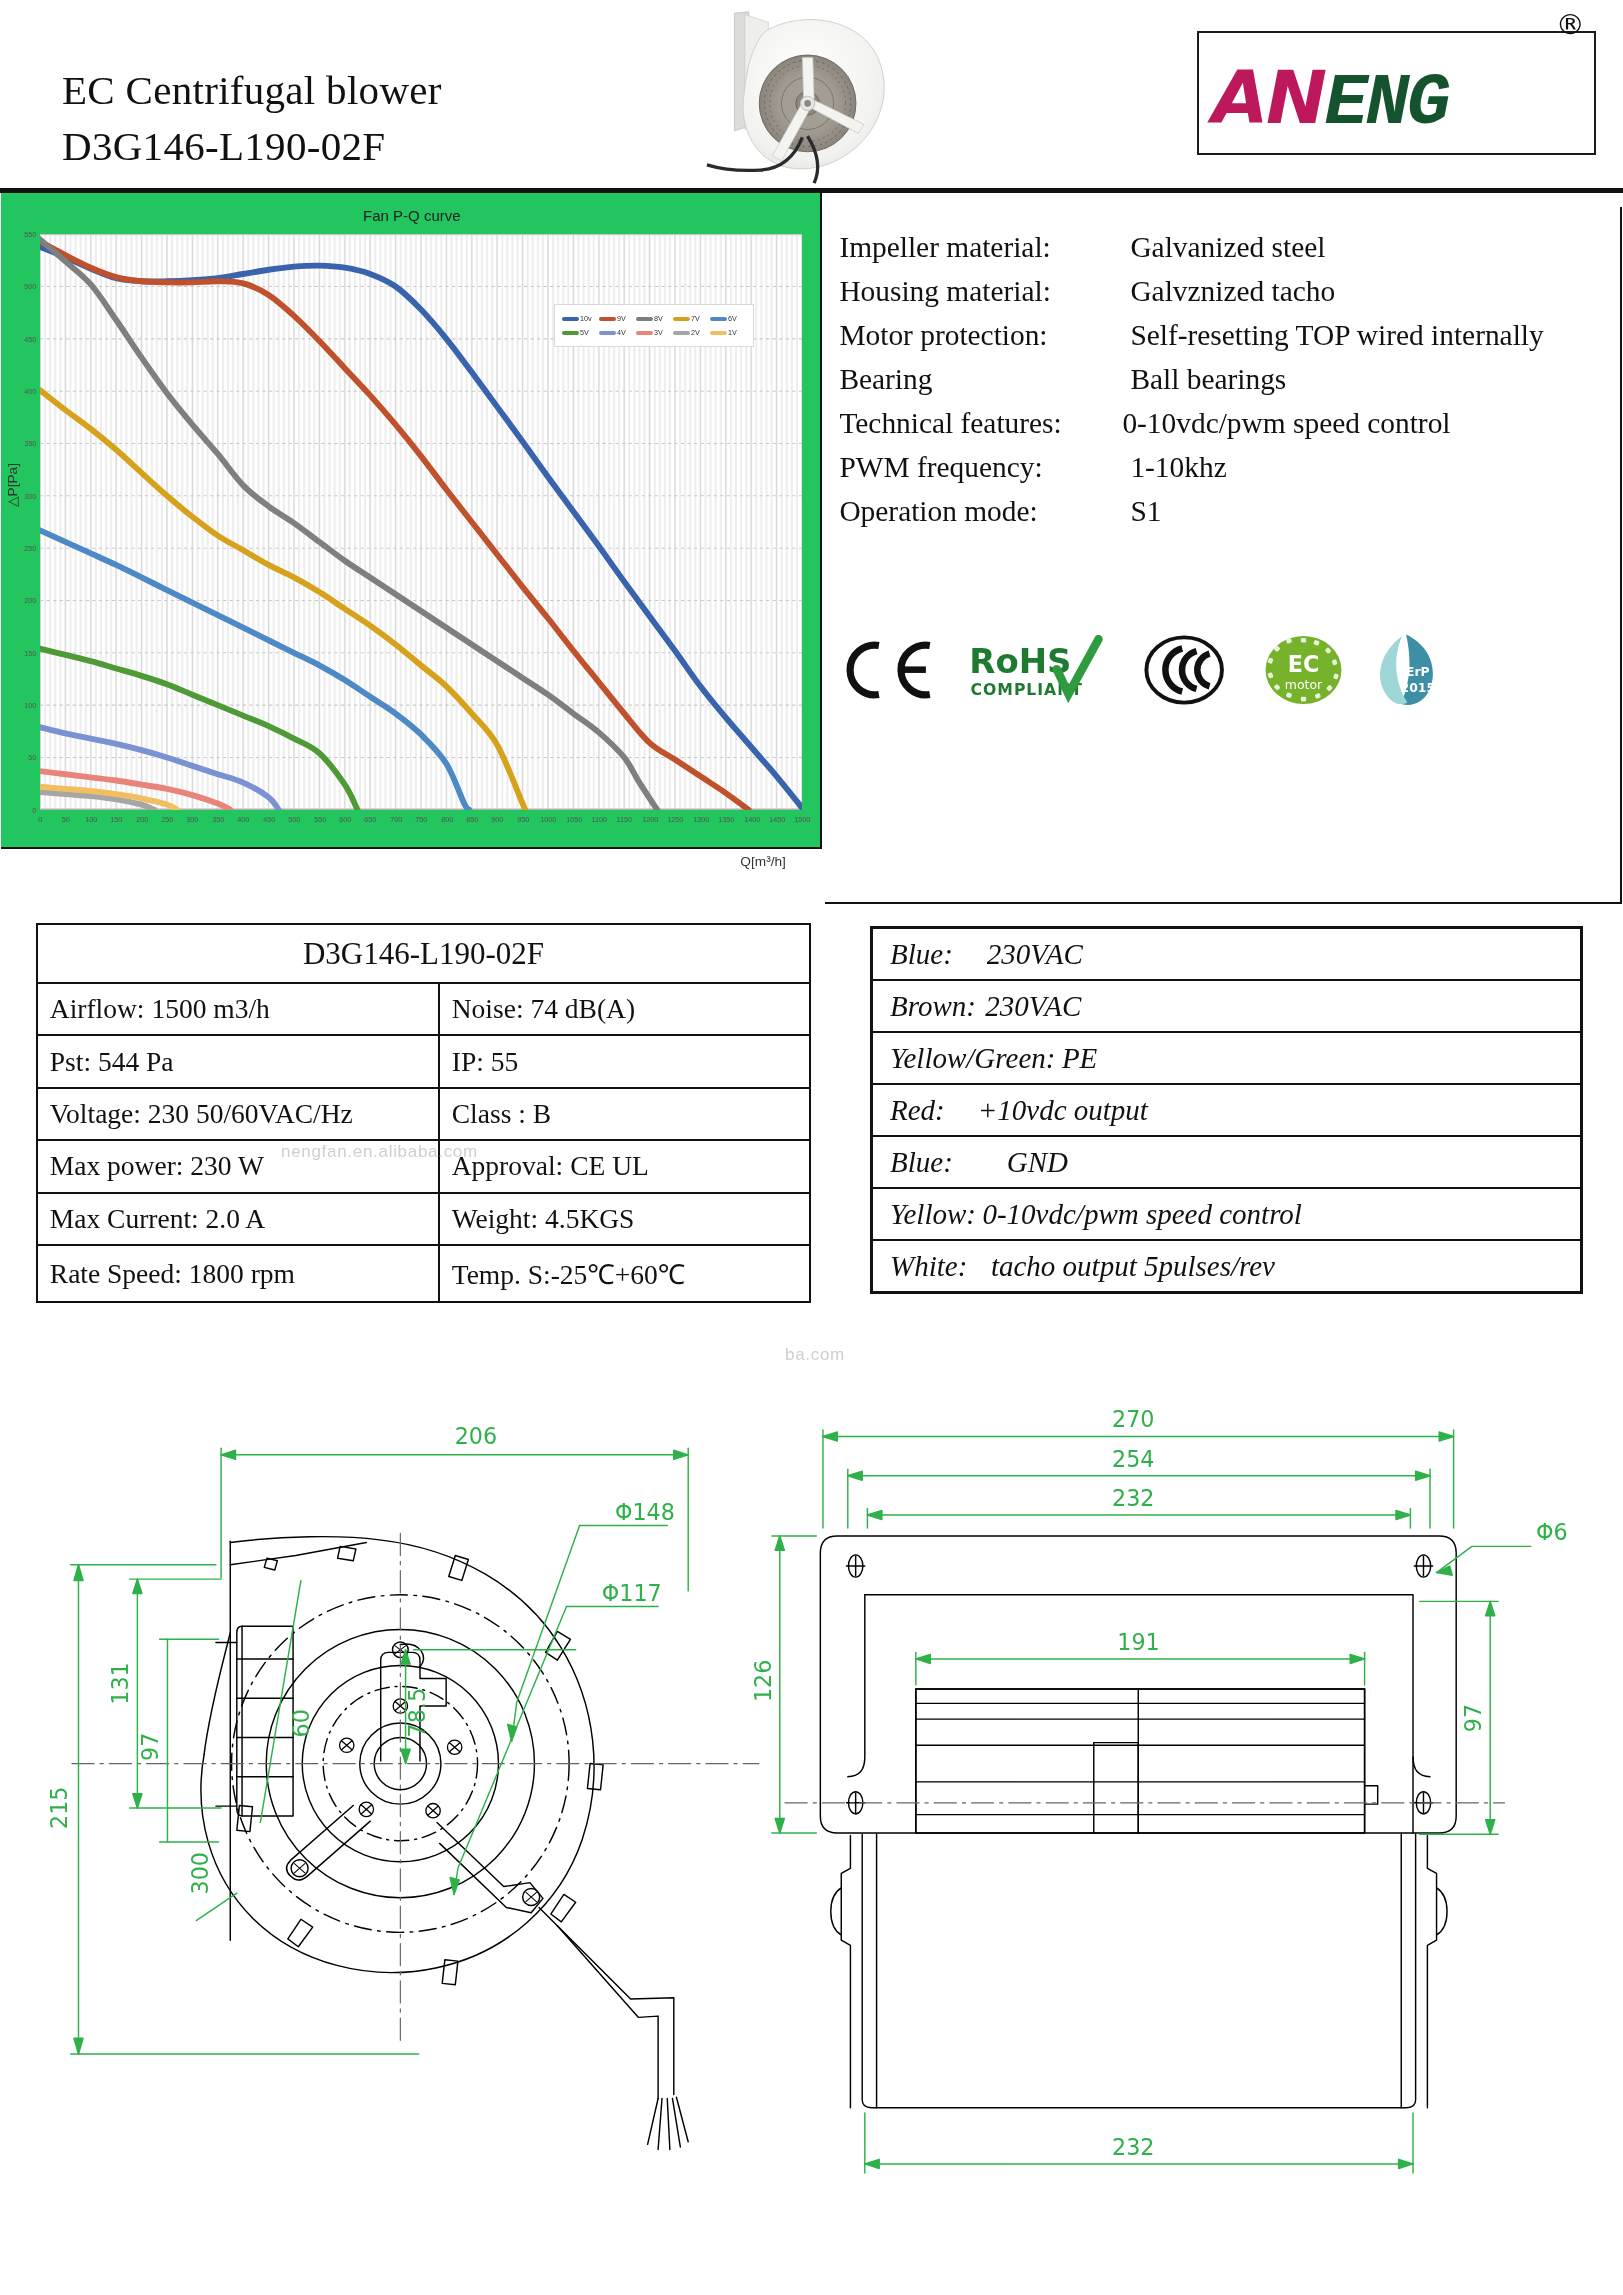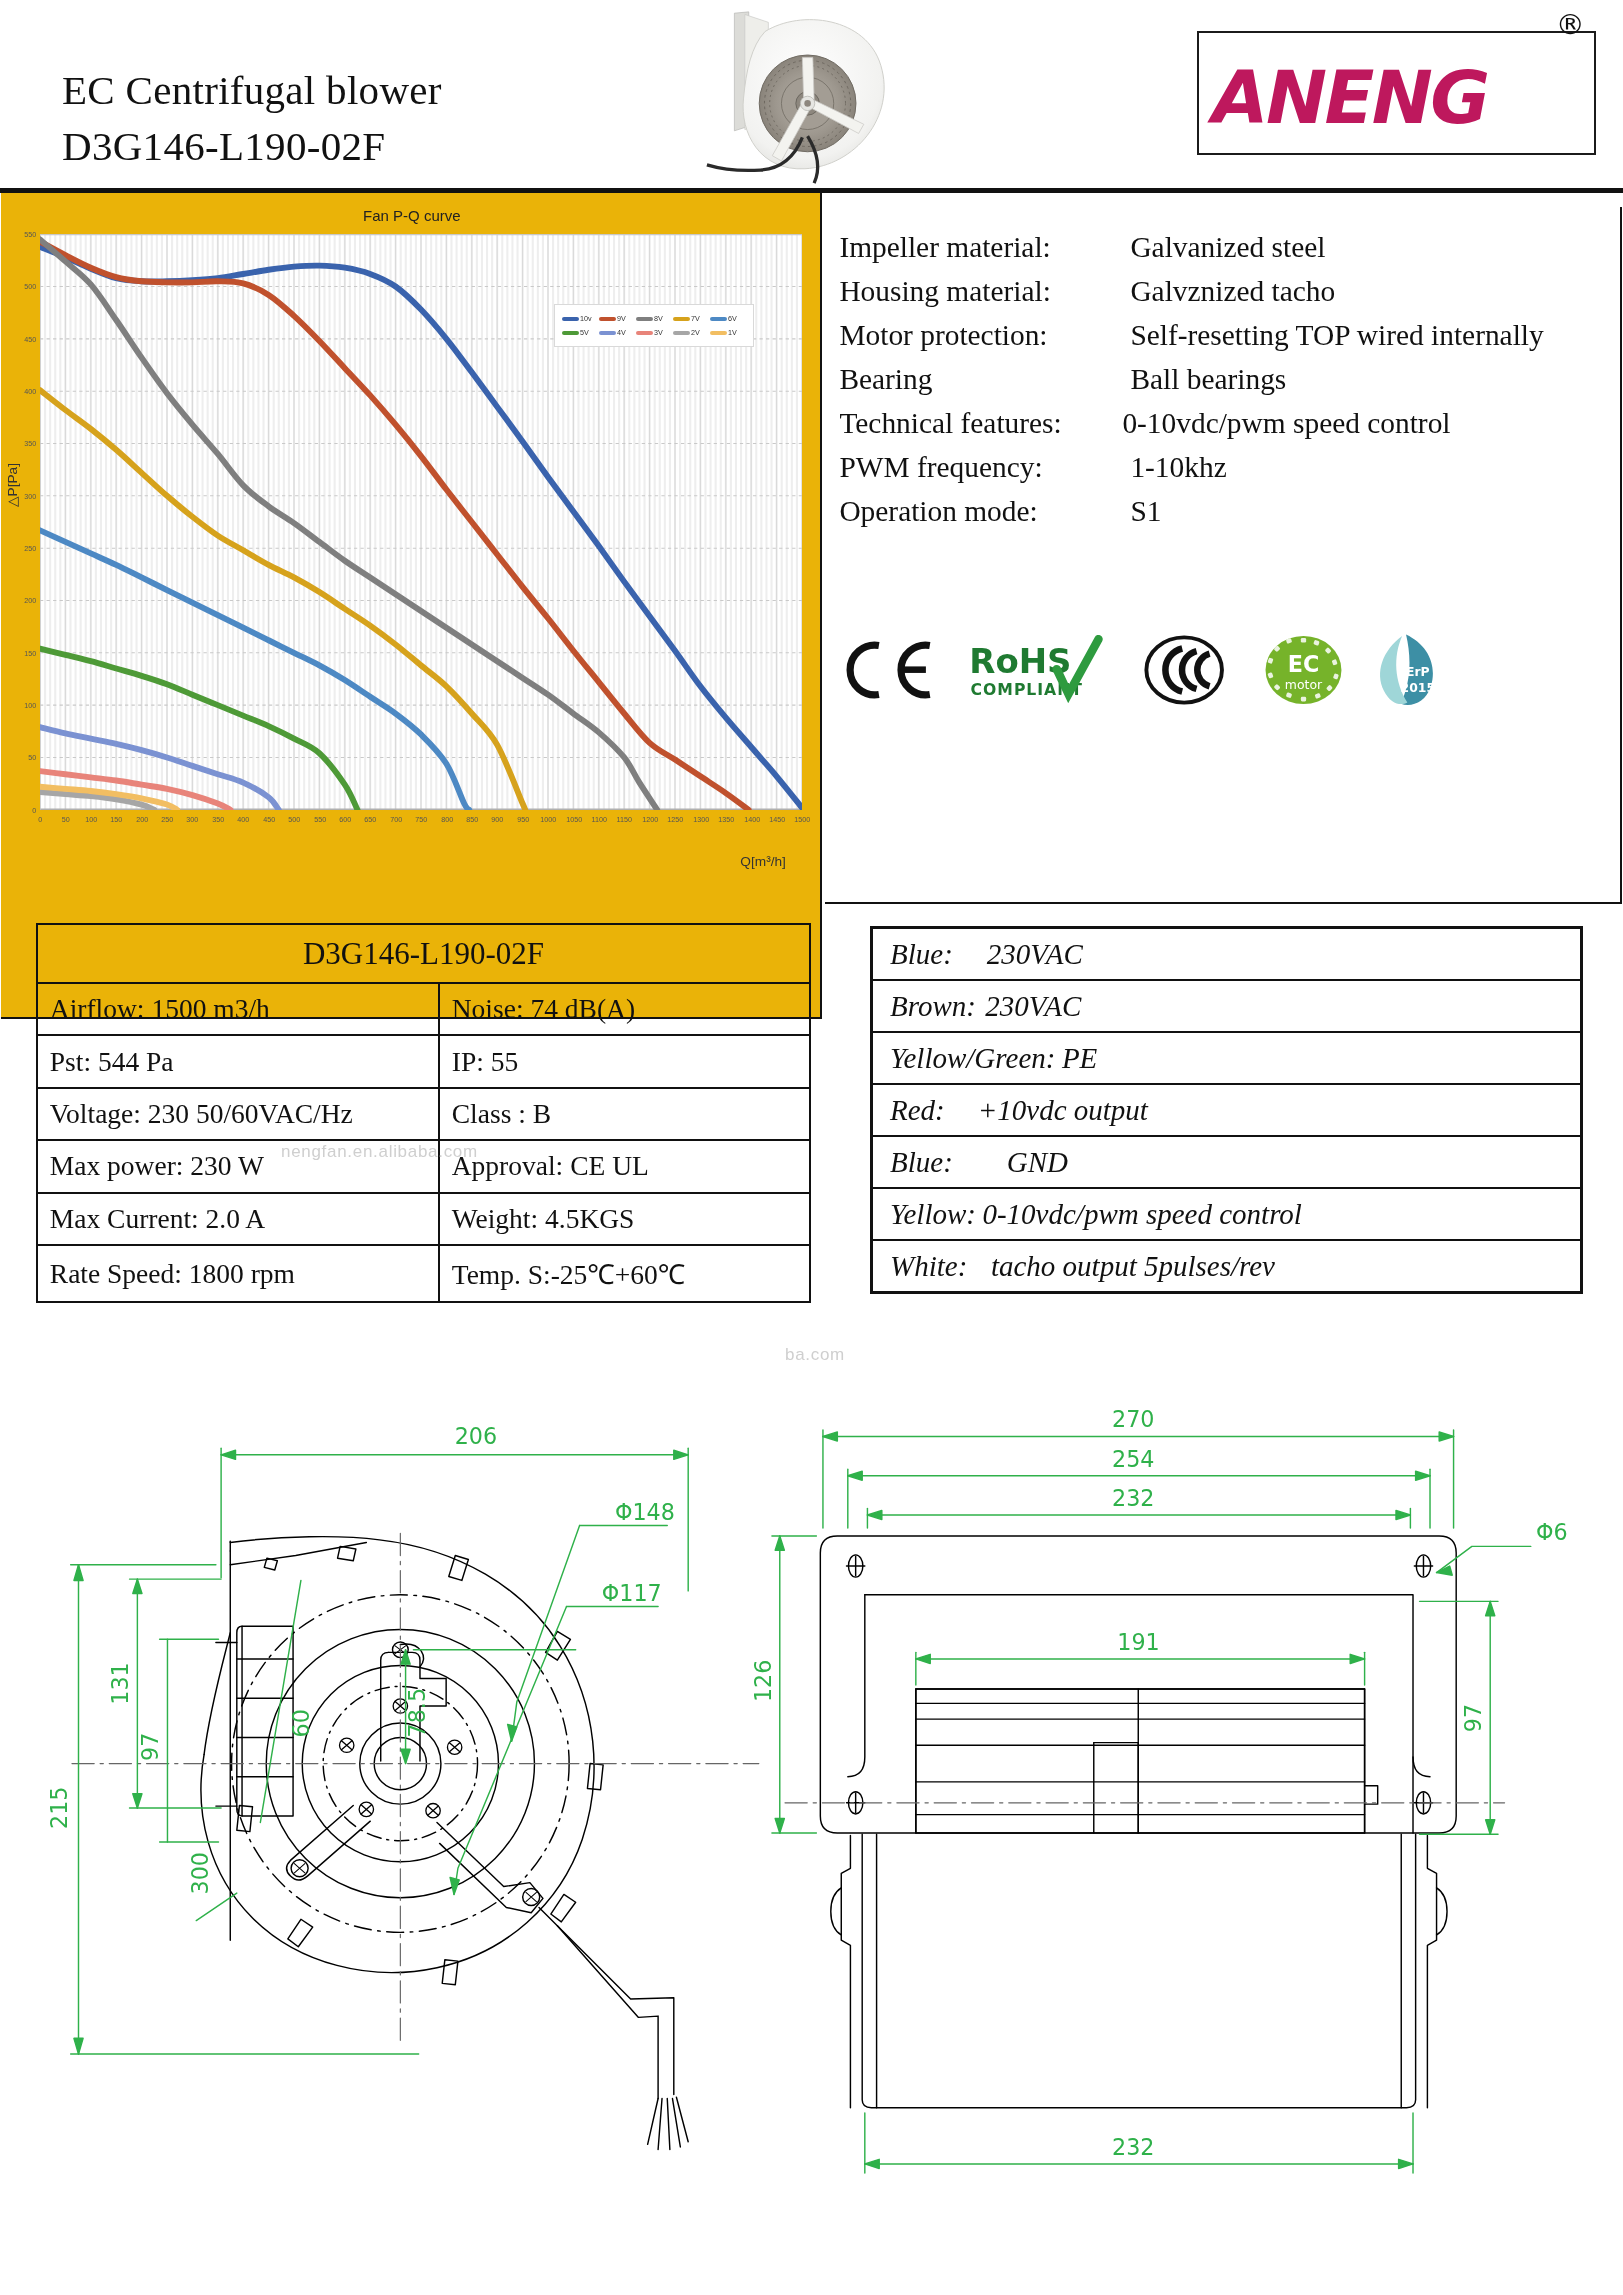--- a/index.html
+++ b/index.html
@@ -25,35 +25,35 @@
     border: 2px solid #1b1b1b;
     background: #fff;
   }
   .logo-text {
     position: absolute; left: 13px; top: 22px;
     font-family: "DejaVu Sans", sans-serif;
     font-size: 73px; font-weight: bold; font-style: italic;
     letter-spacing: -2.6px;
   }
   .logo-an { color: #be185d; }
-  .logo-eng { color: #be185d; }
+  .logo-eng { color: #14532d; font-family: Liberation Mono, monospace; }
   .logo-reg {
     position: absolute; right: 9.2px; top: -26px;
     font-size: 29px; color: #111;
     font-family: "DejaVu Sans", sans-serif;
   }
   .header-rule {
     position: absolute; left: 0; top: 188px; width: 1623px; height: 4.6px; background: #111;
   }
 
   
   .chart-panel {
-    position: absolute; left: 1.3px; top: 193px; width: 821px; height: 826px;
+    position: absolute; left: 1.3px; top: 193px; width: 821px; height: 656px;
     border-right: 2.6px solid #111; border-bottom: 2.6px solid #111;
-    background: #eab308;
+    background: #22c55e;
   }
   .chart-title {
     position: absolute; left: 0; width: 821px; top: 14.4px;
     text-align: center; font-family: "Liberation Sans", sans-serif;
     font-size: 15px; color: #222;
   }
   .ylabel {
     position: absolute; left: 2.6px; top: 314px;
     transform: rotate(-90deg); transform-origin: left top;
     font-family: "Liberation Sans", sans-serif; font-size: 13.7px; color: #333;

